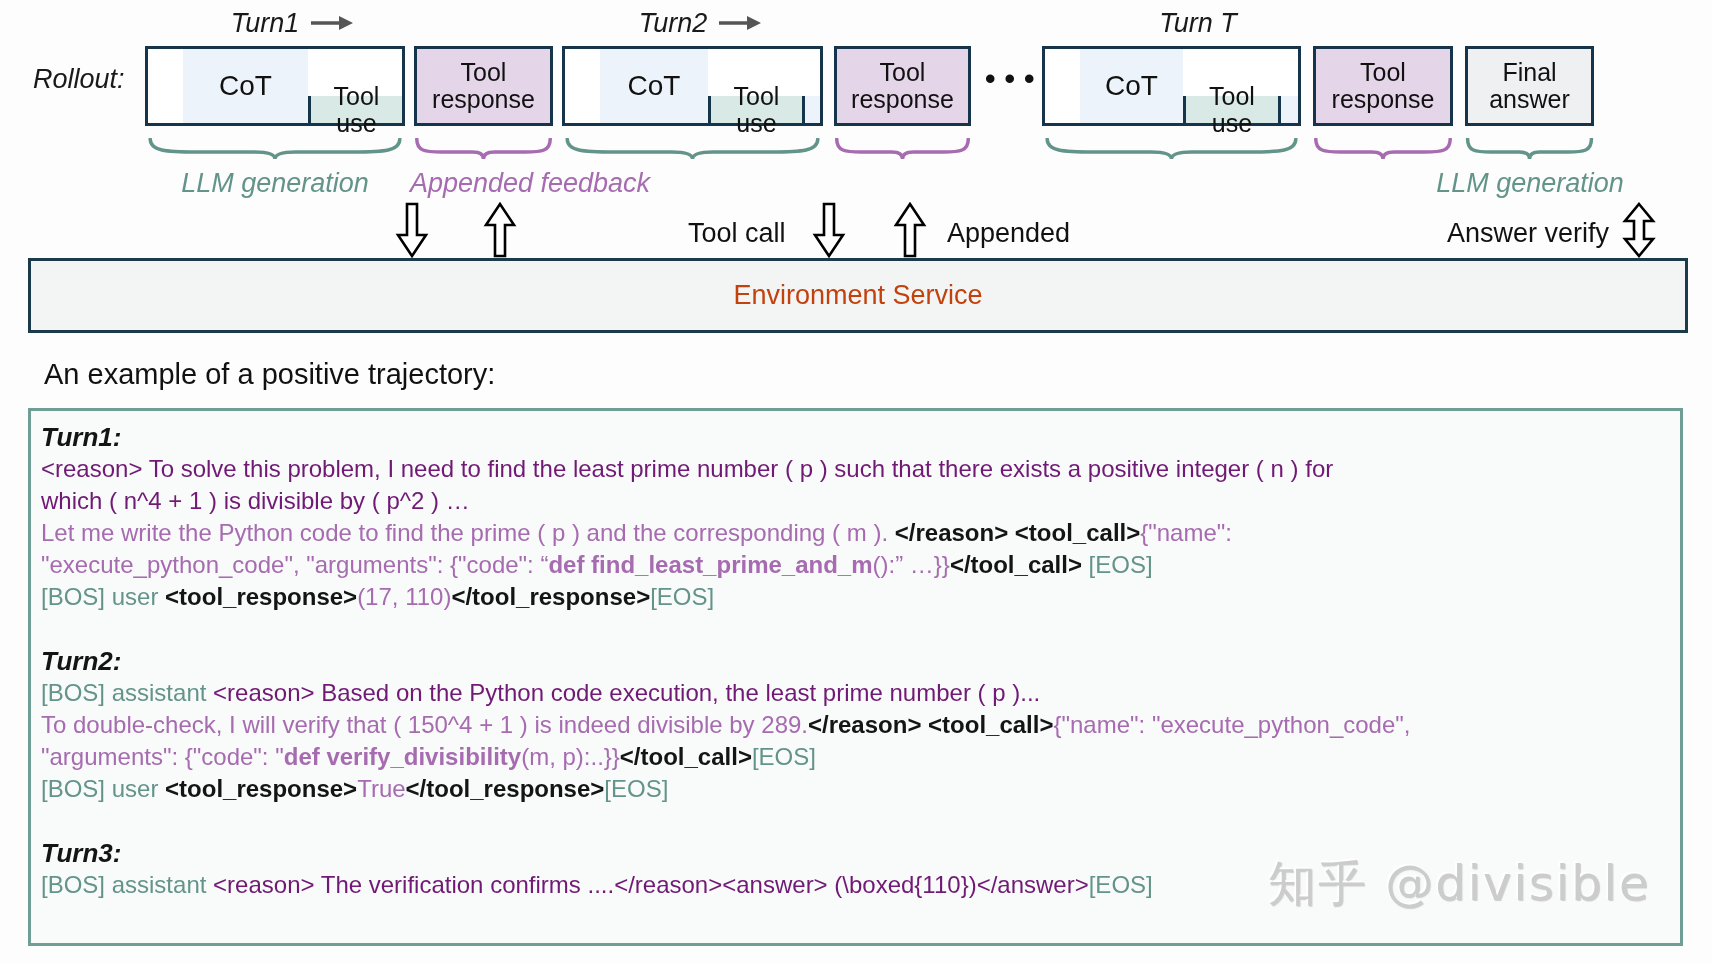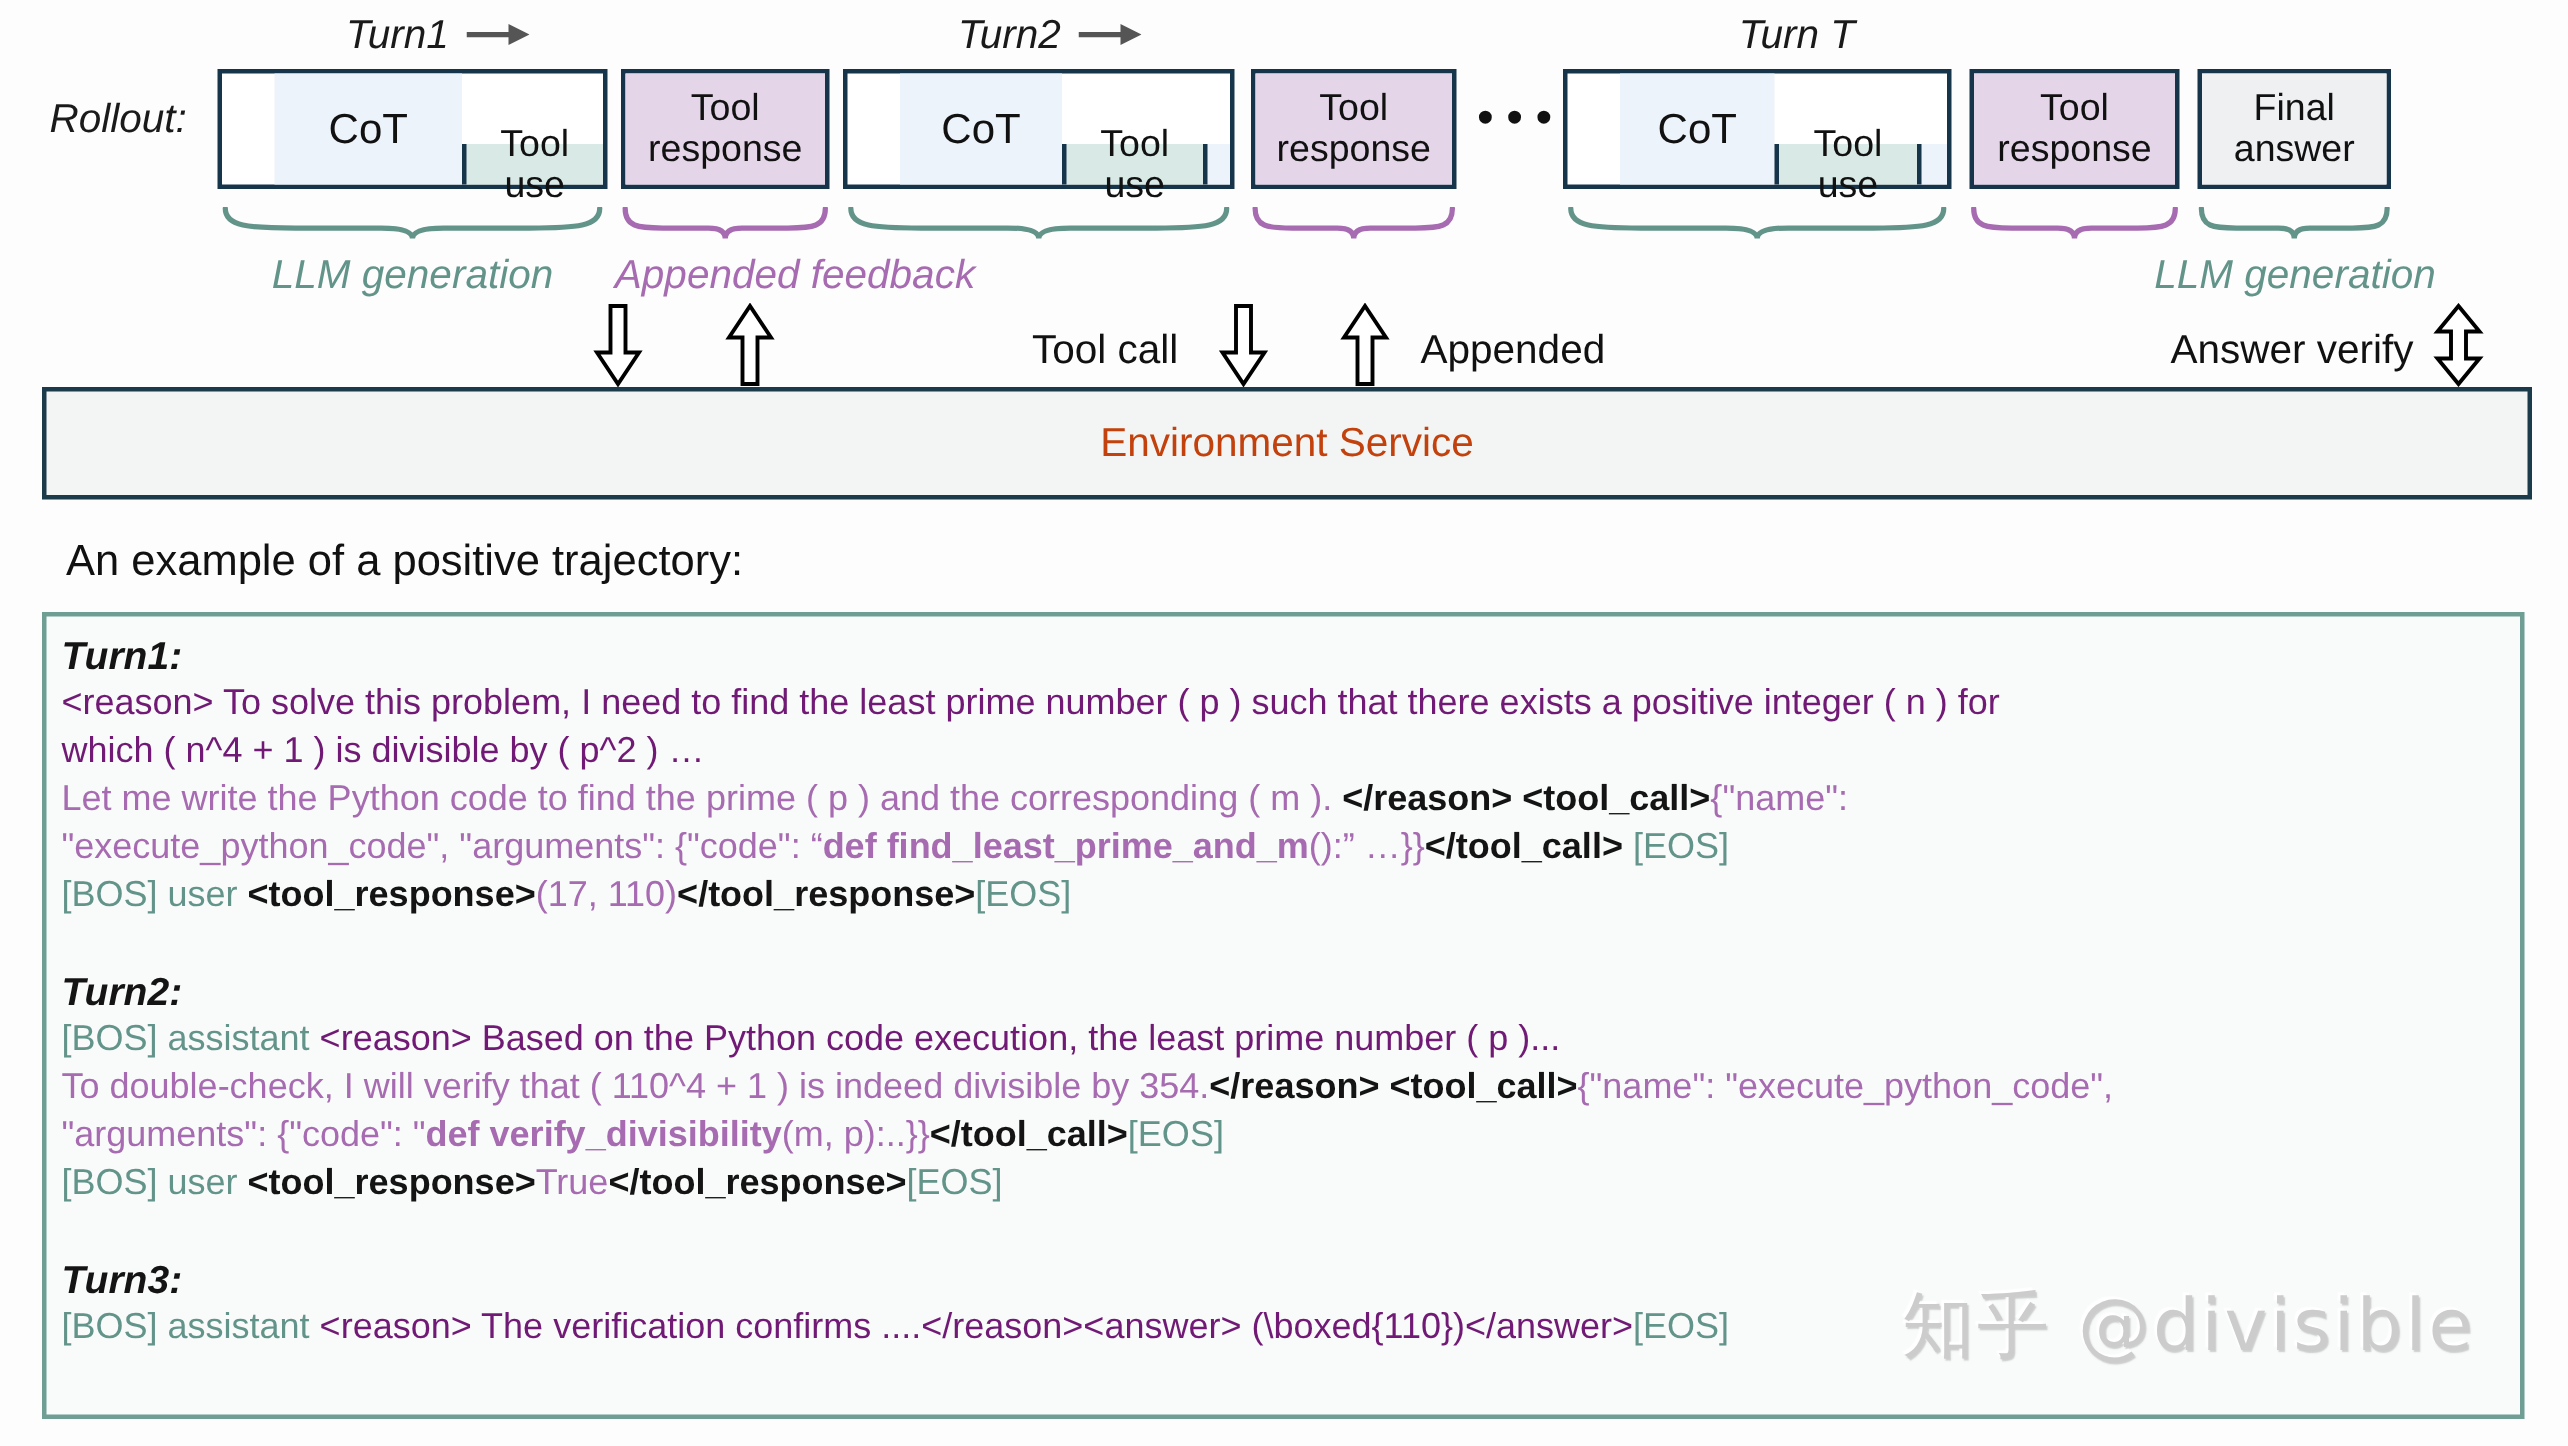--- a/index.html
+++ b/index.html
@@ -187,21 +187,21 @@
   <div class="traj">
     <div class="tline"><span class="seg-h">Turn1:</span></div>
     <div class="tline"><span class="seg-k">&lt;reason&gt; To solve this problem, I need to find the least prime number ( p ) such that there exists a positive integer ( n ) for</span></div>
     <div class="tline"><span class="seg-k">which ( n^4 + 1 ) is divisible by ( p^2 ) …</span></div>
     <div class="tline"><span class="seg-p">Let me write the Python code to find the prime ( p ) and the corresponding ( m ). </span><span class="seg-b">&lt;/reason&gt; &lt;tool_call&gt;</span><span class="seg-p">{"name":</span></div>
     <div class="tline"><span class="seg-p">"execute_python_code", "arguments": {"code": “</span><span class="seg-pb">def find_least_prime_and_m</span><span class="seg-p">():” …}}</span><span class="seg-b">&lt;/tool_call&gt; </span><span class="seg-g">[EOS]</span></div>
     <div class="tline"><span class="seg-g">[BOS] user </span><span class="seg-b">&lt;tool_response&gt;</span><span class="seg-p">(17, 110)</span><span class="seg-b">&lt;/tool_response&gt;</span><span class="seg-g">[EOS]</span></div>
     <div class="tline"></div>
     <div class="tline"><span class="seg-h">Turn2:</span></div>
     <div class="tline"><span class="seg-g">[BOS] assistant </span><span class="seg-k">&lt;reason&gt; Based on the Python code execution, the least prime number ( p )...</span></div>
-    <div class="tline"><span class="seg-p">To double-check, I will verify that ( 110^4 + 1 ) is indeed divisible by 354.</span><span class="seg-b">&lt;/reason&gt; &lt;tool_call&gt;</span><span class="seg-p">{"name": "execute_python_code",</span></div>
+    <div class="tline"><span class="seg-p">To double-check, I will verify that ( 150^4 + 1 ) is indeed divisible by 289.</span><span class="seg-b">&lt;/reason&gt; &lt;tool_call&gt;</span><span class="seg-p">{"name": "execute_python_code",</span></div>
     <div class="tline"><span class="seg-p">"arguments": {"code": "</span><span class="seg-pb">def verify_divisibility</span><span class="seg-p">(m, p):..}}</span><span class="seg-b">&lt;/tool_call&gt;</span><span class="seg-g">[EOS]</span></div>
     <div class="tline"><span class="seg-g">[BOS] user </span><span class="seg-b">&lt;tool_response&gt;</span><span class="seg-p">True</span><span class="seg-b">&lt;/tool_response&gt;</span><span class="seg-g">[EOS]</span></div>
     <div class="tline"></div>
     <div class="tline"><span class="seg-h">Turn3:</span></div>
     <div class="tline"><span class="seg-g">[BOS] assistant </span><span class="seg-k">&lt;reason&gt; The verification confirms ....&lt;/reason&gt;&lt;answer&gt; (\boxed{110})&lt;/answer&gt;</span><span class="seg-g">[EOS]</span></div>
   </div>
 
   <div class="watermark">知乎 @divisible</div>
 
 </div>

